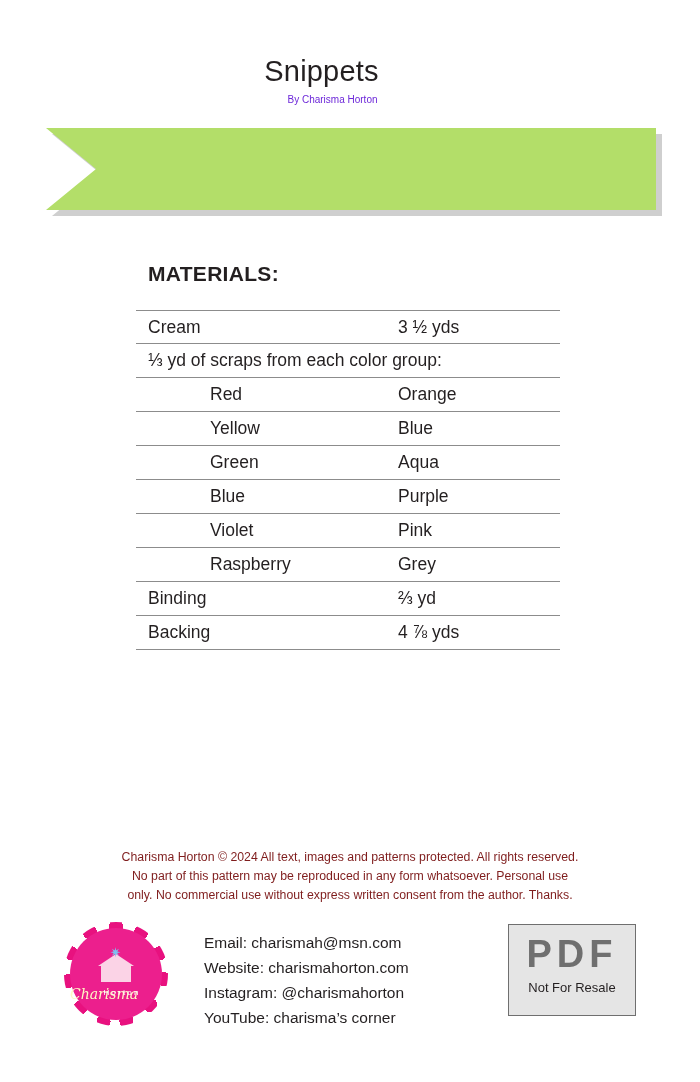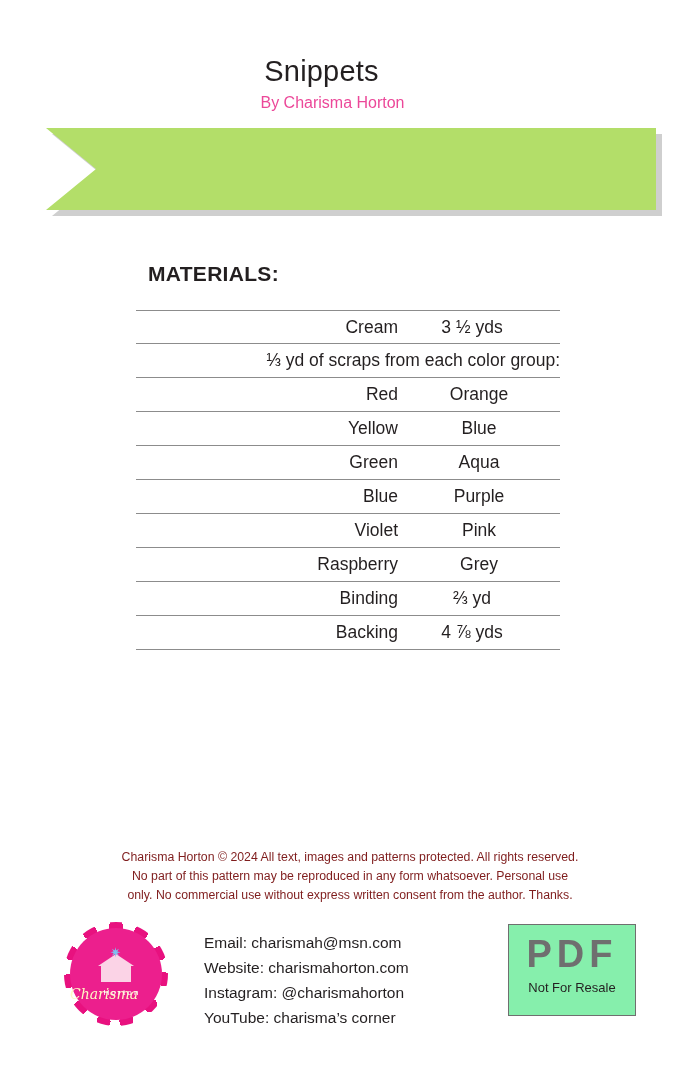--- a/index.html
+++ b/index.html
@@ -27,23 +27,23 @@
   }
   .doc-title {
     font-size: 29px;
     font-weight: 400;
     letter-spacing: 0.2px;
     color: #231f20;
     line-height: 1.1;
   }
   .doc-subtitle {
     margin-top: 6px;
-    font-size: 16px;
+    font-size: 10px;
     font-weight: 400;
-    color: #ec4899;
+    color: #6d28d9;
     margin-left: 22px;
   }
 
   
   .banner-wrap {
     position: absolute;
     top: 128px;
     left: 0;
     width: 700px;
     height: 92px;
@@ -88,36 +88,35 @@
     align-items: center;
     border-bottom: 1px solid #8c8c8c;
     height: 34px;
     font-size: 17.5px;
     font-weight: 400;
   }
   .mrow.first { border-top: 1px solid #8c8c8c; }
   .mrow .c-left {
     flex: 0 0 262px;
     padding-left: 12px;
-    text-align: right;
   }
   .mrow .c-right {
     flex: 1 1 auto;
     text-align: left;
   }
   .mrow.single .c-left {
     flex: 1 1 auto;
   }
   .mrow.indent .c-left { padding-left: 74px; }
   .mrow.indent .c-right { padding-left: 0px; }
   .mrow .c-right.num {
-    text-align: center;
+    text-align: left;
     padding-right: 14px;
   }
-  .mrow.pair .c-right { padding-left: 0; text-align: center; }
+  .mrow.pair .c-right { padding-left: 0; }
 
   
   .table-wrap .pair { border-bottom: 1px solid #8c8c8c; }
 
   
   .legal {
     position: absolute;
     top: 848px;
     left: 0;
     width: 700px;
@@ -229,21 +228,21 @@
   }
 
   
   .pdf-badge {
     position: absolute;
     left: 508px;
     top: 4px;
     width: 128px;
     height: 92px;
     border: 1.5px solid #6f6f6f;
-    background: #86efac;
+    background: #e5e5e5;
     text-align: center;
   }
   .pdf-badge .pdf-text {
     margin-top: 8px;
     font-size: 38px;
     font-weight: bold;
     letter-spacing: 5px;
     color: #6f6f6f;
     font-family: "Liberation Sans", sans-serif;
   }

